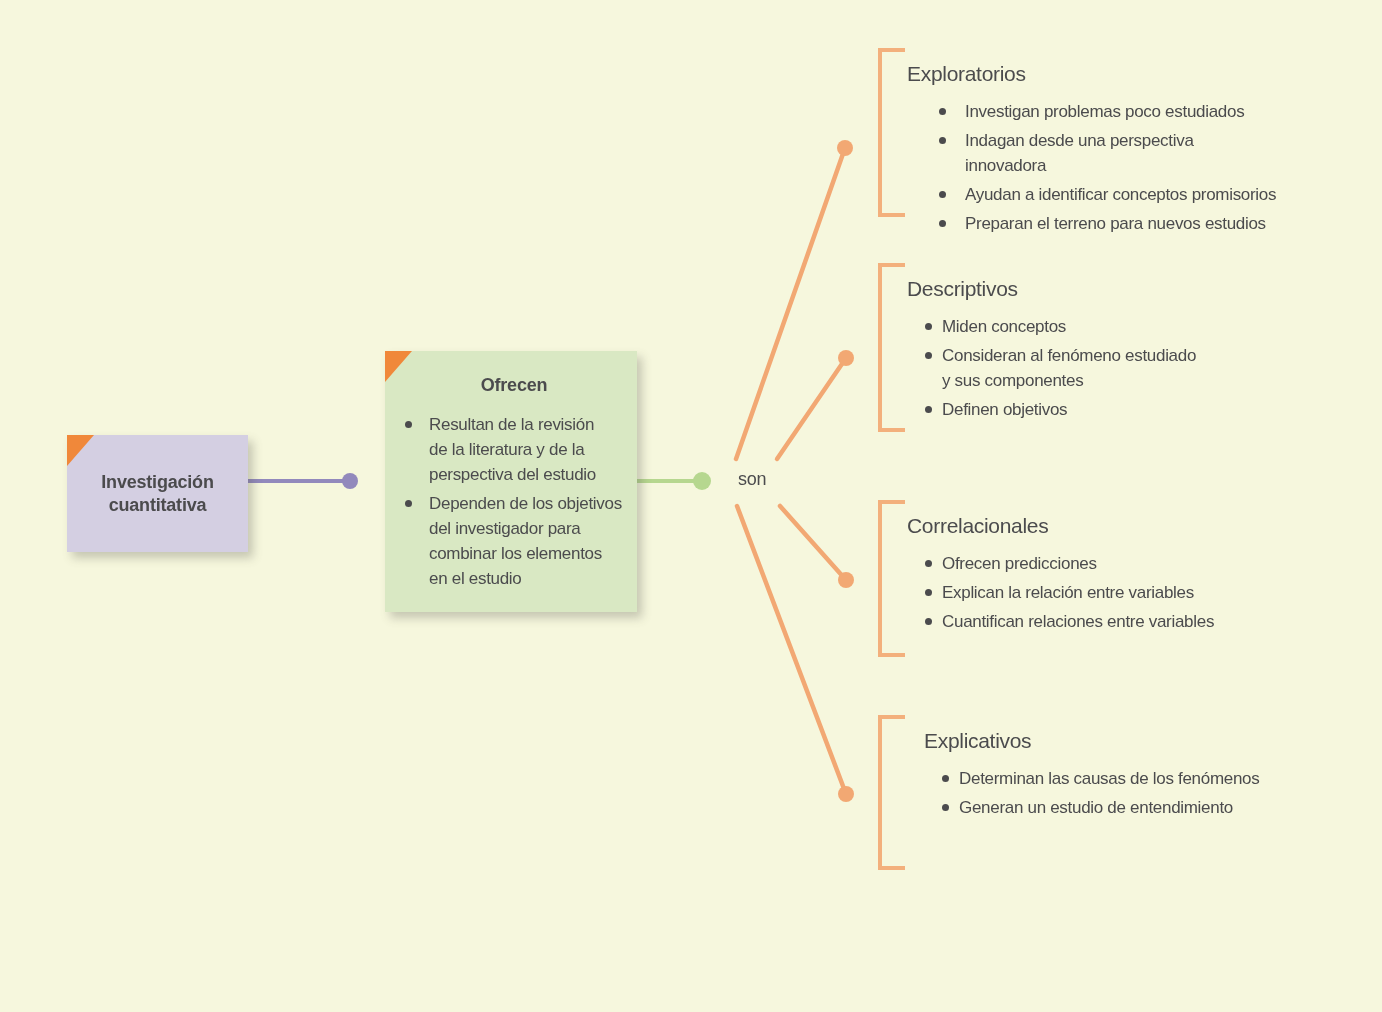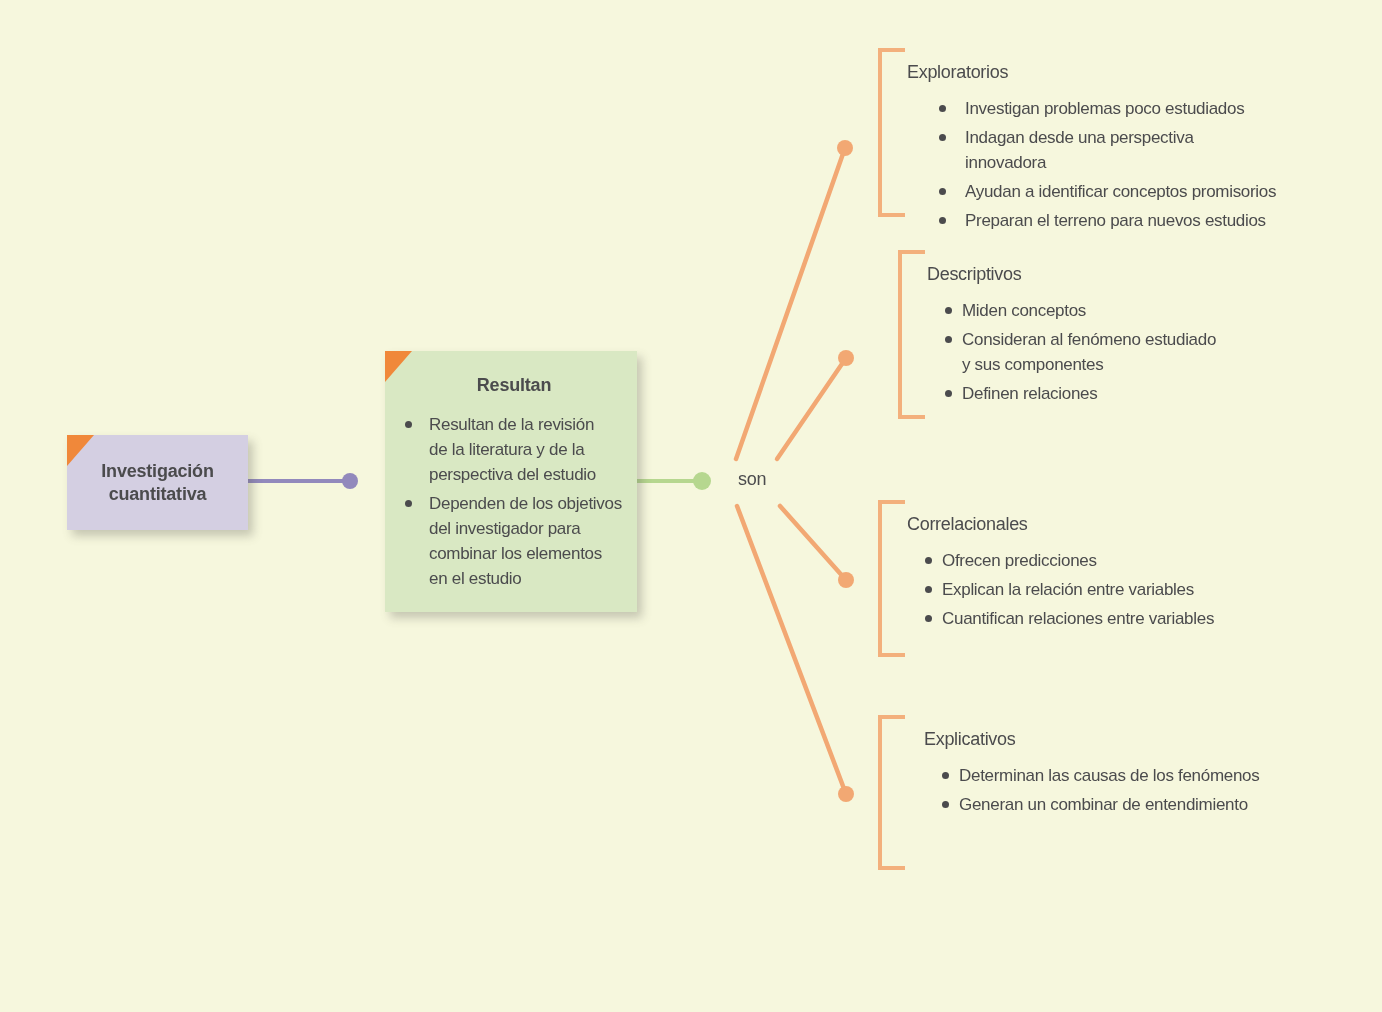--- a/index.html
+++ b/index.html
@@ -21,21 +21,21 @@
   .connectors .purple-dot{fill:var(--root-line);}
   .connectors .green{stroke:var(--center-line);stroke-width:4;}
   .connectors .green-dot{fill:var(--center-line);}
   .connectors .orange{stroke:var(--branch-line);stroke-width:4.5;stroke-linecap:round;}
   .connectors .orange-dot{fill:var(--branch-line);}
 
   .node{position:absolute;box-shadow:5px 6px 9px rgba(90,90,80,0.30);}
   .corner{position:absolute;left:0;top:0;width:0;height:0;
           border-top:31px solid var(--corner-orange);border-right:27px solid transparent;}
 
-  .root-node{left:67px;top:435px;width:181px;height:95px;background:var(--root-fill);
+  .root-node{left:67px;top:435px;width:181px;height:117px;background:var(--root-fill);
              display:flex;align-items:center;justify-content:center;text-align:center;}
   .root-label{font-size:18px;font-weight:bold;line-height:23px;width:150px;letter-spacing:-0.2px;}
 
   .center-node{left:385px;top:351px;width:252px;height:261px;background:var(--center-fill);
                padding:24px 14px 0 20px;}
   .center-title{font-size:18px;font-weight:bold;text-align:center;letter-spacing:-0.2px;}
   .center-node ul{list-style:none;margin-top:16px;}
 
   ul.bullets{list-style:none;}
   ul.bullets li{position:relative;line-height:25px;font-size:17px;letter-spacing:-0.3px;}
@@ -46,21 +46,21 @@
   .center-node ul.bullets li{padding-left:24px;}
   .center-node ul.bullets .dot{left:0px;}
 
   .son-label{position:absolute;left:738px;top:469px;font-size:18px;letter-spacing:-0.3px;text-align:center;}
 
   .group{position:absolute;left:878px;width:400px;padding:14px 0 0 29px;}
   .bracket{position:absolute;left:0;top:0;bottom:0;width:27px;
            border-left:4px solid var(--bracket-orange);
            border-top:4px solid var(--bracket-orange);
            border-bottom:4px solid var(--bracket-orange);}
-  .group-title{font-size:18px;letter-spacing:-0.3px;}
+  .group-title{font-size:21px;letter-spacing:-0.3px;}
   .group ul.bullets{margin-top:13px;padding-left:18px;}
   .group ul.bullets li{padding-left:17px;}
   .group.wide-indent ul.bullets{padding-left:32px;}
   .group.wide-indent ul.bullets li{padding-left:26px;}
 </style>
 </head>
 <body>
 
 <div class="canvas">
 
@@ -79,21 +79,21 @@
     <circle class="orange-dot" cx="846" cy="794" r="8"></circle>
   </svg>
 
   <div class="node root-node">
     <div class="corner"></div>
     <div class="root-label">Investigación cuantitativa</div>
   </div>
 
   <div class="node center-node">
     <div class="corner"></div>
-    <div class="center-title">Resultan</div>
+    <div class="center-title">Ofrecen</div>
     <ul class="bullets">
         <li><span class="dot"></span><span class="txt">Resultan de la revisión
 de la literatura y de la
 perspectiva del estudio</span></li>
         <li><span class="dot"></span><span class="txt">Dependen de los objetivos
 del investigador para
 combinar los elementos
 en el estudio</span></li>
       </ul>
   </div>
@@ -104,43 +104,43 @@
     <div class="bracket"></div>
     <div class="group-title">Exploratorios</div>
     <ul class="bullets">
         <li><span class="dot"></span><span class="txt">Investigan problemas poco estudiados</span></li>
         <li><span class="dot"></span><span class="txt">Indagan desde una perspectiva innovadora</span></li>
         <li><span class="dot"></span><span class="txt">Ayudan a identificar conceptos promisorios</span></li>
         <li><span class="dot"></span><span class="txt">Preparan el terreno para nuevos estudios</span></li>
       </ul>
   </div>
 
-  <div class="group" style="top:250px;height:169px;margin-left:20px;">
+  <div class="group" style="top:263px;height:169px;">
     <div class="bracket"></div>
     <div class="group-title">Descriptivos</div>
     <ul class="bullets">
         <li><span class="dot"></span><span class="txt">Miden conceptos</span></li>
         <li><span class="dot"></span><span class="txt">Consideran al fenómeno estudiado
 y sus componentes</span></li>
-        <li><span class="dot"></span><span class="txt">Definen relaciones</span></li>
+        <li><span class="dot"></span><span class="txt">Definen objetivos</span></li>
       </ul>
   </div>
 
   <div class="group" style="top:500px;height:157px;">
     <div class="bracket"></div>
     <div class="group-title">Correlacionales</div>
     <ul class="bullets">
         <li><span class="dot"></span><span class="txt">Ofrecen predicciones</span></li>
         <li><span class="dot"></span><span class="txt">Explican la relación entre variables</span></li>
         <li><span class="dot"></span><span class="txt">Cuantifican relaciones entre variables</span></li>
       </ul>
   </div>
 
   <div class="group" style="top:715px;height:155px;padding-left:46px;">
     <div class="bracket"></div>
     <div class="group-title">Explicativos</div>
     <ul class="bullets">
         <li><span class="dot"></span><span class="txt">Determinan las causas de los fenómenos</span></li>
-        <li><span class="dot"></span><span class="txt">Generan un combinar de entendimiento</span></li>
+        <li><span class="dot"></span><span class="txt">Generan un estudio de entendimiento</span></li>
       </ul>
   </div>
 
 </div>
 
 </body></html>

